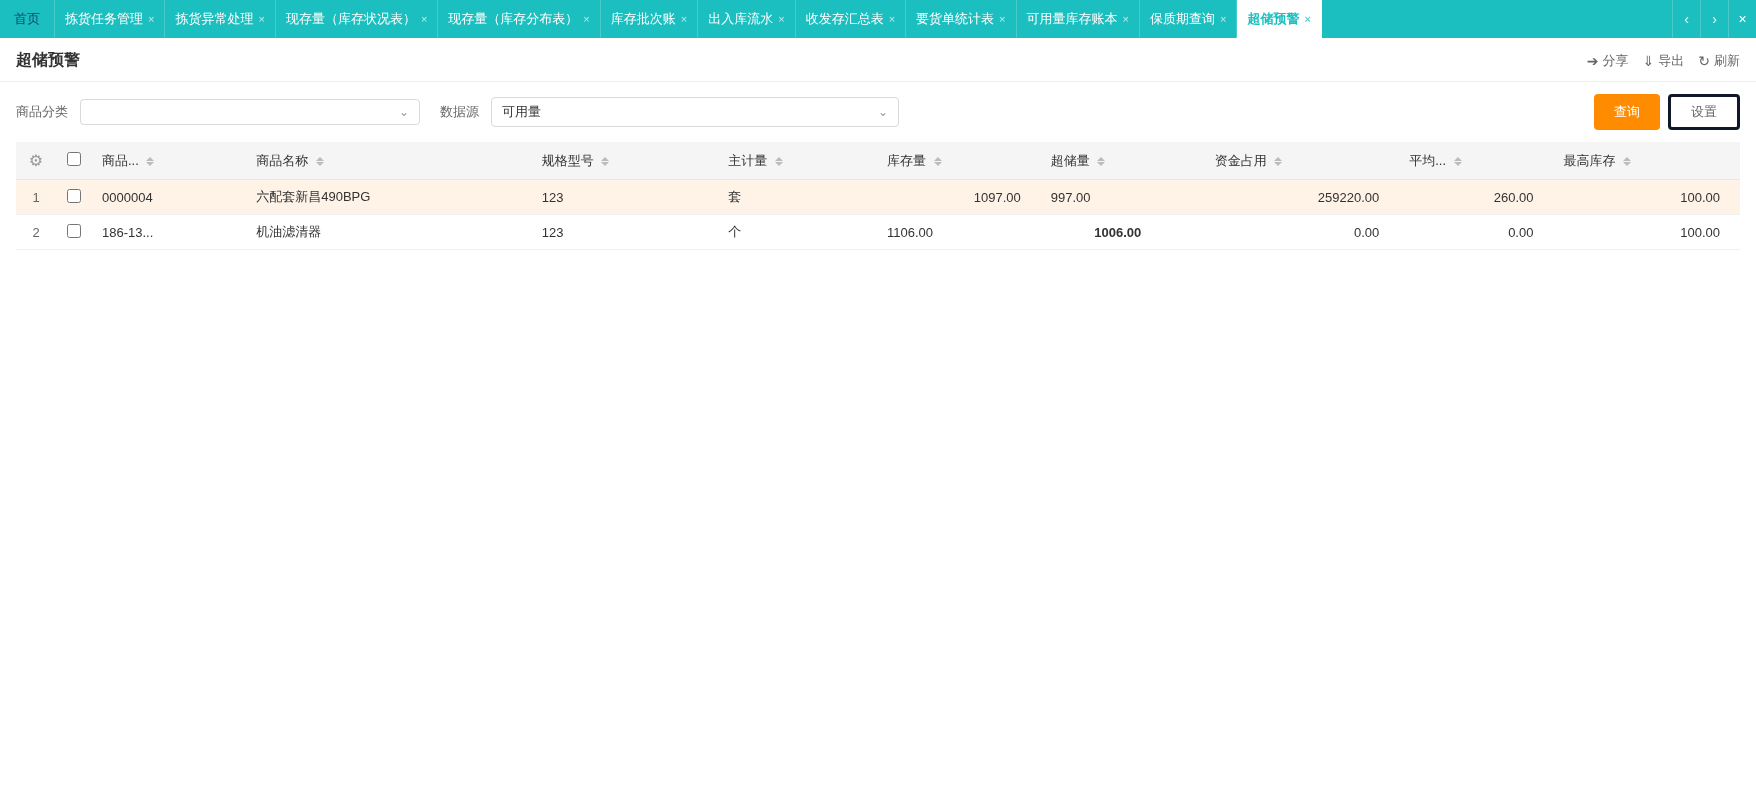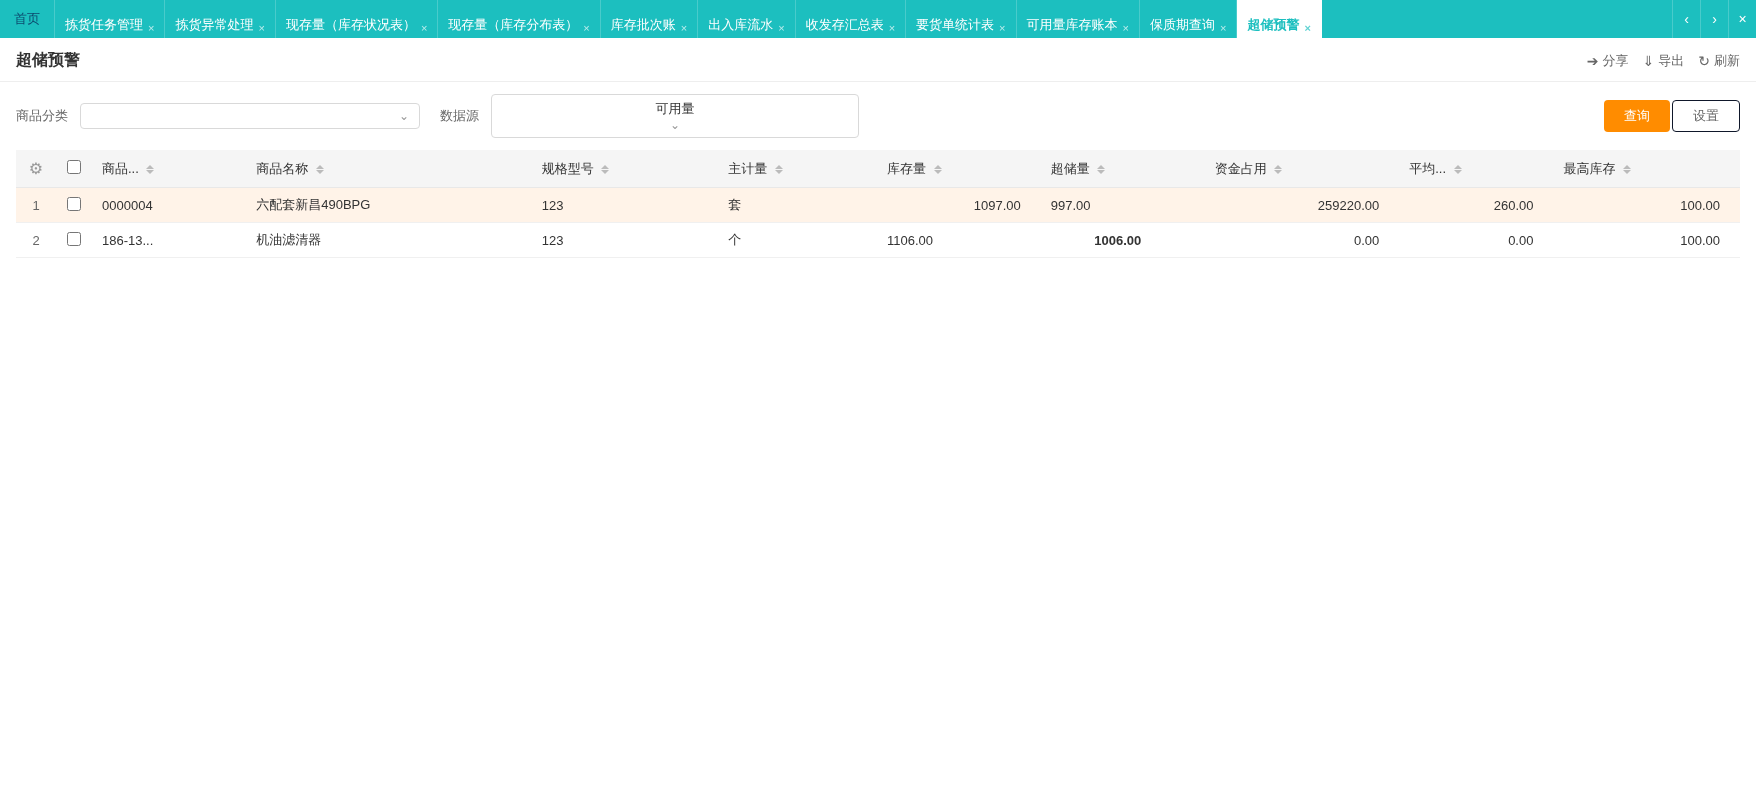--- a/index.html
+++ b/index.html
@@ -9,21 +9,21 @@
     .top-nav {
       display: flex;
       align-items: center;
       background: #1cbfbf;
       height: 38px;
       padding: 0;
       overflow: hidden;
     }
     .nav-tab {
       display: flex;
-      align-items: flex-end;
+      align-items: center;
       height: 38px;
       padding: 4px 10px;
       color: #fff;
       font-size: 13px;
       cursor: pointer;
       white-space: nowrap;
       border-right: 1px solid rgba(255,255,255,0.2);
       position: relative;
     }
     .nav-tab.active { background: #fff; color: #1cbfbf; font-weight: bold; }
@@ -117,35 +117,35 @@
       justify-content: space-between;
       background: #fff;
     }
     .filter-select-text { color: #999; font-size: 13px; }
     .filter-select-arrow { color: #999; font-size: 12px; }
     .filter-select-value { color: #333; font-size: 13px; }
 
     .filter-buttons {
       margin-left: auto;
       display: flex;
-      gap: 2px;
+      gap: 8px;
     }
     .btn-query {
       background: #ff8c00;
       color: #fff;
       border: none;
       border-radius: 4px;
       padding: 6px 20px;
       cursor: pointer;
       font-size: 13px;
     }
     .btn-settings {
       background: #fff;
       color: #666;
-      border: 1px solid #0f172a;
+      border: 3px solid #0f172a;
       border-radius: 4px;
       padding: 6px 20px;
       cursor: pointer;
       font-size: 13px;
     }
 
     
     .table-container {
       padding: 0 16px;
     }
@@ -259,21 +259,21 @@
   <div class="filter-item">
     <span class="filter-label">商品分类</span>
     <div class="filter-select">
       <span class="filter-select-text"></span>
       <span class="filter-select-arrow">⌄</span>
     </div>
   </div>
 
   <div class="filter-item">
     <span class="filter-label">数据源</span>
-    <div class="filter-select" style="width:368px;flex-direction:column;">
+    <div class="filter-select" style="width:408px;">
       <span class="filter-select-value">可用量</span>
       <span class="filter-select-arrow">⌄</span>
     </div>
   </div>
 
   <div class="filter-buttons">
     <button class="btn-query">查询</button>
     <button class="btn-settings">设置</button>
   </div>
 </div>

